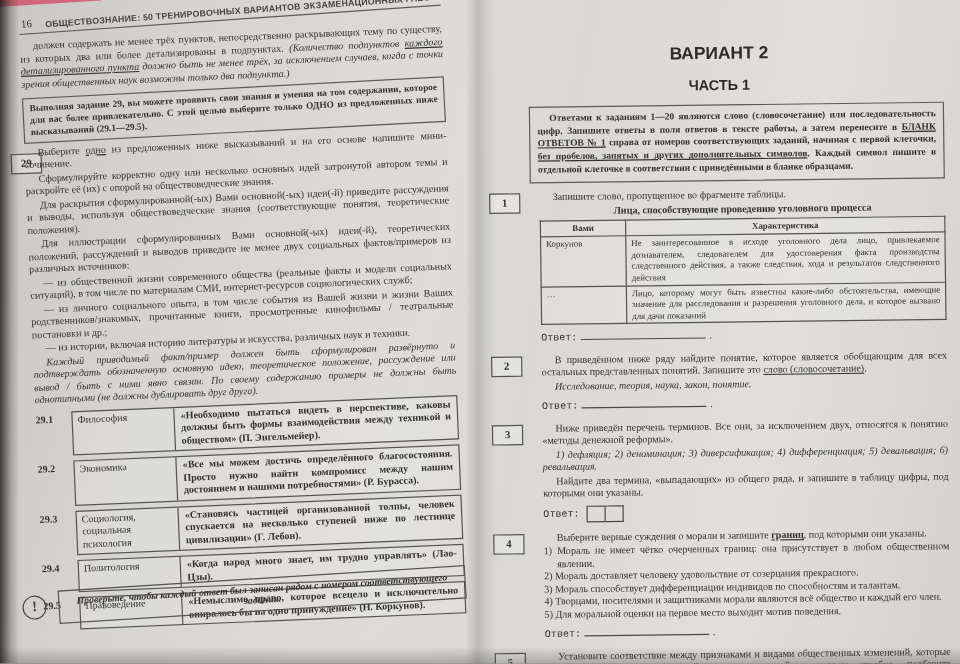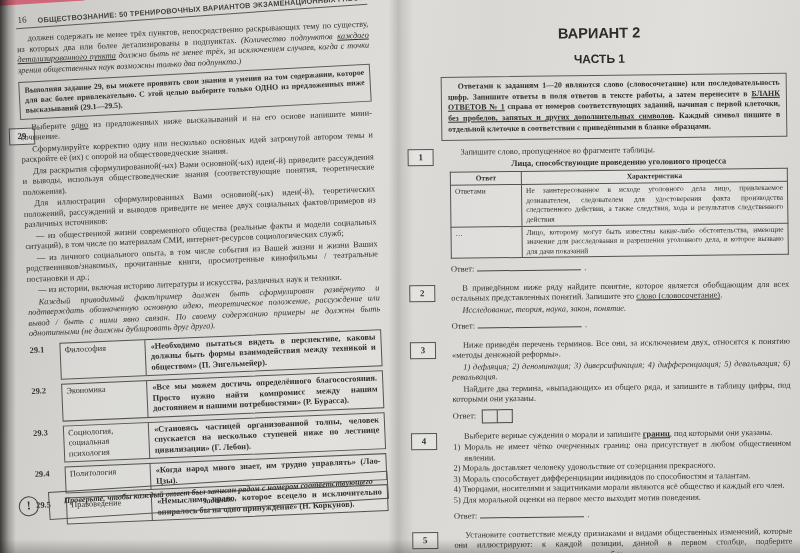--- a/index.html
+++ b/index.html
@@ -76,21 +76,21 @@
     width:18px;height:18px;border:1.6px solid #45433f;border-radius:50%;
     font-weight:bold;font-size:12px;text-align:center;line-height:17px;flex-shrink:0;
     margin-top:3px;
   }
   .footer-box{
     flex:1;border:1px solid #55534f;padding:4px 8px;
     font-weight:bold;font-style:italic;font-size:8.2px;text-align:center;
   }
 
   
-  .right-page{position:absolute;left:402px;top:0;width:398px;height:396px;}
+  .right-page{position:absolute;left:402px;top:12px;width:398px;height:396px;}
   .rp-content{
     position:absolute;left:2px;top:24px;width:390px;
     transform:rotate(-.7deg);transform-origin:center top;
     font-size:8.4px;line-height:1.25;text-align:justify;
   }
   .variant-title{
     text-align:center;font-family:"Liberation Sans",sans-serif;
     font-weight:bold;font-size:14.5px;color:#2e2c2a;margin:0 0 10px 0;
   }
   .part-title{
@@ -111,21 +111,21 @@
   .task-body{flex:1;margin:0 8px 0 16px;}
   .tbl-title{text-align:center;font-weight:bold;margin:1px 0 2px 0;}
   table.data{border-collapse:collapse;width:100%;background:rgba(255,255,255,.14);}
   table.data td,table.data th{
     border:1px solid #55534f;font-size:7.4px;line-height:1.3;
     padding:1px 4px;vertical-align:top;text-align:justify;font-weight:normal;
   }
   table.data th{text-align:center;font-weight:bold;}
   td.term{width:62px;}
   .answer{margin-top:4px;text-indent:0;}
-  .ans-label{font-weight:normal;}
+  .ans-label{font-weight:normal;font-family:Liberation Mono, monospace;}
   .ans-line{display:inline-block;width:104px;border-bottom:1px solid #4a4846;height:8px;margin:0 3px;}
   .ans-cells{display:inline-flex;vertical-align:middle;margin-left:6px;}
   .ans-cells span{width:14px;height:12px;border:1px solid #4a4846;display:inline-block;}
   .ans-cells span + span{border-left:none;}
   .opt{margin:0;padding-left:11px;text-indent:-11px;}
 </style>
 </head>
 <body>
 
 <div class="photo">
@@ -208,25 +208,25 @@
       </div>
 
       <div class="task">
         <div class="task-badge">1</div>
         <div class="task-body">
           <p class="para">Запишите слово, пропущенное во фрагменте таблицы.</p>
           <div class="tbl-title">Лица, способствующие проведению уголовного процесса</div>
           <table class="data">
             <tbody>
                 <tr>
-              <th class="term">Ответ</th>
+              <th class="term">Вами</th>
               <th>Характеристика</th>
             </tr>
             <tr>
-              <td class="term">Ответами</td>
+              <td class="term">Коркунов</td>
               <td>Не заинтересованное в исходе уголовного дела лицо, привлекаемое дознавателем, следователем для удостоверения факта производства следственного действия, а также следствия, хода и результатов следственного действия</td>
             </tr>
             <tr>
               <td class="term">…</td>
               <td>Лицо, которому могут быть известны какие-либо обстоятельства, имеющие значение для расследования и разрешения уголовного дела, и которое вызвано для дачи показаний</td>
             </tr>
           </tbody>
             </table>
           <p class="para answer"><span class="ans-label">Ответ:</span><span class="ans-line"></span><span>.</span></p>
         </div>

